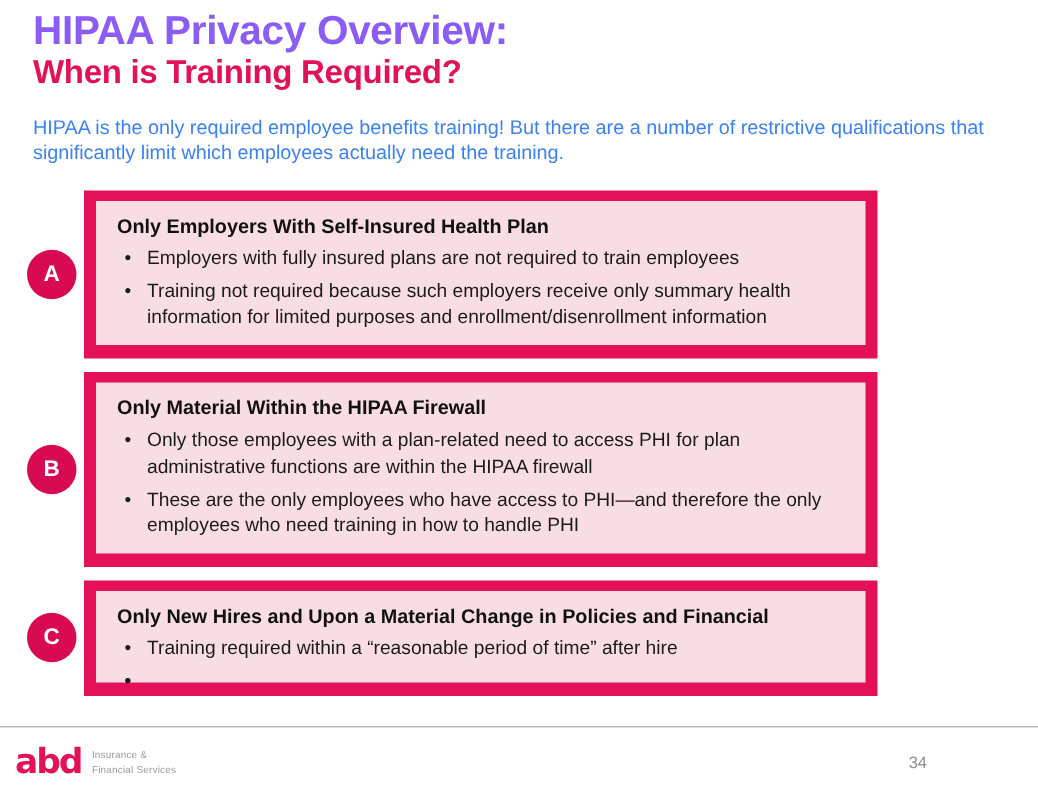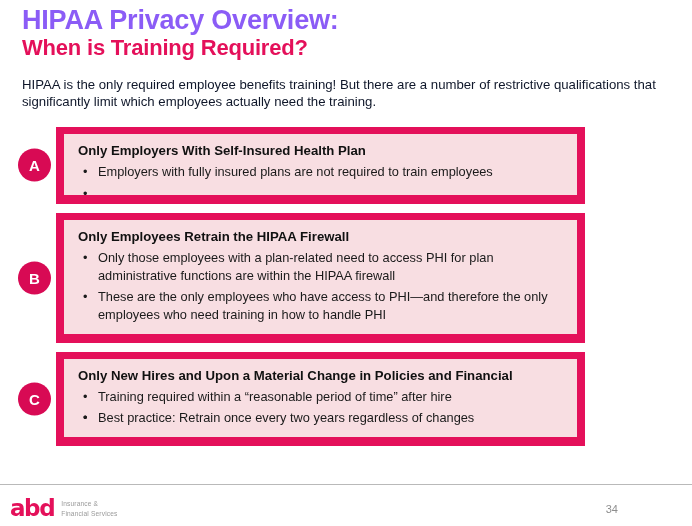--- a/index.html
+++ b/index.html
@@ -45,21 +45,21 @@
     letter-spacing: -0.2px;
     white-space: nowrap;
     margin-top: 1px;
   }
   .intro {
     position: absolute;
     left: 22px;
     top: 76px;
     width: 648px;
     font-size: 13.2px;
-    color: #0f172a;
+    color: #3b82f6;
     line-height: 1.32;
   }
 
   
   .blocks {
     position: absolute;
     left: 0;
     top: 127px;
     width: 692px;
   }
@@ -192,31 +192,32 @@
       <div class="card">
         <div class="card-inner">
           <div class="card-title">Only Employers With Self-Insured Health Plan</div>
           <ul class="bullet-list">
             <li class="bullet-item">
               <span class="bullet-dot">•</span>
               <span>Employers with fully insured plans are not required to train employees</span>
             </li>
             <li class="bullet-item">
               <span class="bullet-dot">•</span>
+              <span>Training not required because such employers receive only summary health information for limited purposes and enrollment/disenrollment information</span>
             </li>
           </ul>
         </div>
       </div>
     </div>
 
     <div class="block-row">
       <div class="badge">B</div>
       <div class="card">
         <div class="card-inner">
-          <div class="card-title">Only Employees Retrain the HIPAA Firewall</div>
+          <div class="card-title">Only Material Within the HIPAA Firewall</div>
           <ul class="bullet-list">
             <li class="bullet-item">
               <span class="bullet-dot">•</span>
               <span>Only those employees with a plan-related need to access PHI for plan administrative functions are within the HIPAA firewall</span>
             </li>
             <li class="bullet-item">
               <span class="bullet-dot">•</span>
               <span>These are the only employees who have access to PHI—and therefore the only employees who need training in how to handle PHI</span>
             </li>
           </ul>
@@ -232,21 +233,20 @@
           <ul class="bullet-list">
             <li class="bullet-item">
               <span class="bullet-dot">•</span>
               <span>Training required within a “reasonable period of time” after hire</span>
             </li>
             <li class="bullet-item">
               <span class="bullet-dot">•</span>
             </li>
             <li class="bullet-item">
               <span class="bullet-dot">•</span>
-              <span>Best practice: Retrain once every two years regardless of changes</span>
             </li>
           </ul>
         </div>
       </div>
     </div>
 
   </div>
 
   <div class="footer-rule"></div>
 

